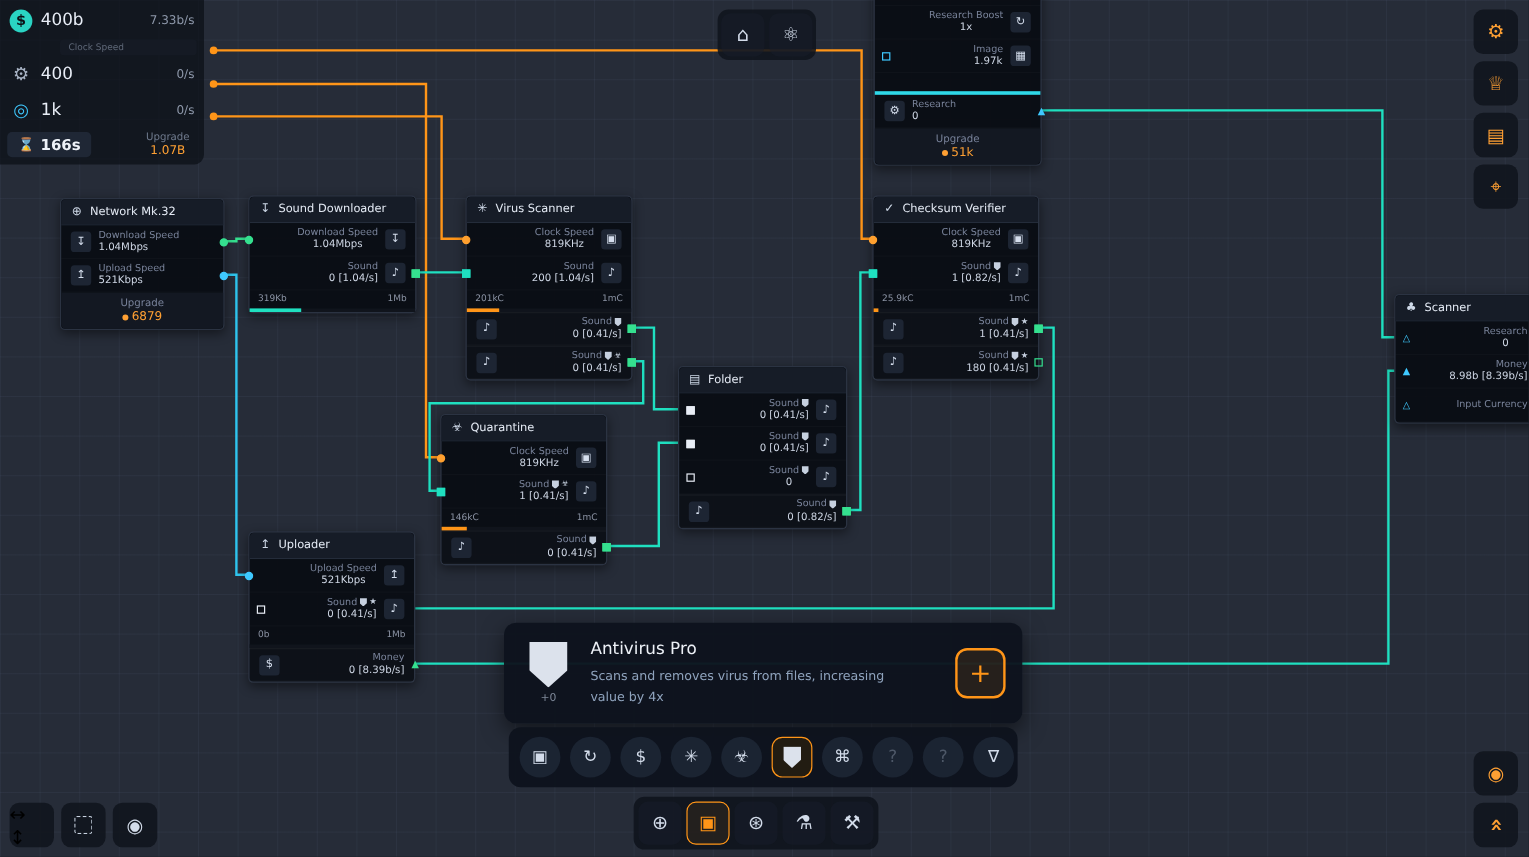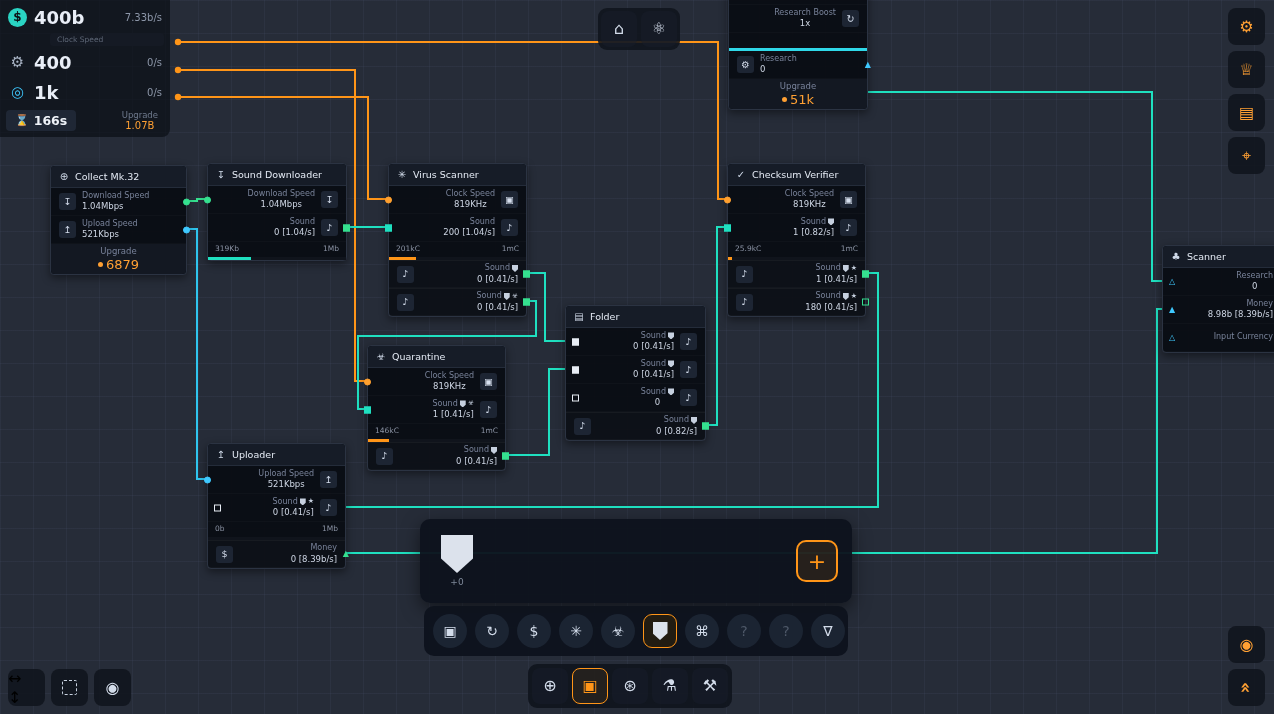--- a/index.html
+++ b/index.html
@@ -31,38 +31,38 @@
         justify-content:center;font-size:9.5px;color:#d6dfee;flex:none;line-height:1}
   .tag-shield{width:6px;height:7px;background:#c6d0df;clip-path:polygon(0 0,100% 0,100% 62%,50% 100%,0 62%);flex:none}
   .tag-glyph{font-size:7px;color:#c6d0df;line-height:1}
   .nprog{position:relative;height:18px;display:flex;justify-content:space-between;padding:2px 7px 0;
          font-size:7.5px;color:#8b93a4}
   .nprog .bar{position:absolute;left:0;right:0;bottom:0;height:3px;background:#10141c}
   .nprog .fill{height:100%}
   .nup{height:30px;background:#131822;display:flex;flex-direction:column;align-items:center;justify-content:center;
        border-radius:0 0 4px 4px;gap:1px}
   .nup .ulabel{font-size:8.5px;color:#78829a}
-  .nup .ucost{font-size:13px;color:#ffa033;display:flex;gap:3px;align-items:center}
+  .nup .ucost{font-size:10px;color:#ffa033;display:flex;gap:3px;align-items:center}
   .nup .ucost::before{content:"";width:5px;height:5px;border-radius:50%;background:#ffa033;display:inline-block}
   .port{position:absolute;top:50%;transform:translateY(-50%);z-index:4}
   .port.circle,.port.square{width:7px;height:7px;border:1.5px solid transparent}
   .port.circle{border-radius:50%}
   .port.open{background:transparent !important}
   .port.left{left:-4px}.port.right{right:-4px}.port.inleft{left:6px}
   .port.tri{font-size:8px;line-height:8px;border:none;background:none !important}
 
   
   #res-panel{position:absolute;left:0;top:6;width:170px;z-index:5;background:rgba(11,15,22,.72);
              border-radius:0 0 8px 0;padding:2px 0}
   .res-row{display:flex;align-items:center;height:30px;padding:0 8px;gap:7px}
   .res-ic{width:19px;height:19px;display:flex;align-items:center;justify-content:center;flex:none}
   .res-ic.money{background:#2ad4c3;color:#0c1016;border-radius:50%;font-weight:bold;font-size:12px}
   .res-ic.gear{color:#a8b3c4;font-size:15px}
   .res-ic.cores{color:#3fc9ff;font-size:15px}
-  .res-val{font-size:18px;color:#e9eef7;font-weight:bold}
+  .res-val{font-size:14px;color:#e9eef7;font-weight:normal}
   .res-rate{margin-left:auto;font-size:10px;color:#8d97a9}
   #res-sub{margin:1px 6px 1px 50px;background:#151a24;border-radius:3px;padding:2px 7px;font-size:7.5px;color:#5f6878}
   #res-timer-row{display:flex;align-items:center;padding:3px 6px 4px}
   #res-timer{display:flex;align-items:center;gap:5px;background:#1f2735;border-radius:4px;padding:3px 9px;
              font-size:12.5px;font-weight:bold;color:#eef2f8}
   #res-timer .hg{font-size:11px;color:#dfe6f0}
   #res-upg{margin-left:auto;text-align:center;padding-right:6px}
   #res-upg .lbl{font-size:8.5px;color:#6f7a8d}
   #res-upg .cost{font-size:10px;color:#ffa033}
 
@@ -217,20 +217,27 @@
       <div class="icon-btn">
         <div class="glyph">⚒</div>
       </div>
     </div>
 
   <div id="tt-card">
     <div id="tt-iconwrap">
       <div class="shield big"></div>
       <div id="tt-delta">+0</div>
     </div>
+    <div id="tt-text">
+      <div id="tt-title">Antivirus Pro</div>
+      <div id="tt-desc">
+        <span>Scans and removes virus from files, increasing</span><br>
+        <span>value by 4x</span>
+      </div>
+    </div>
     <button id="tt-add">+</button>
   </div>
   <div id="shop-bar">
       <div class="icon-btn">
         <div class="glyph">▣</div>
       </div>
       <div class="icon-btn">
         <div class="glyph">↻</div>
       </div>
       <div class="icon-btn">
@@ -254,21 +261,21 @@
       <div class="icon-btn dim">
         <div class="glyph">?</div>
       </div>
       <div class="icon-btn">
         <div class="glyph">∇</div>
       </div>
     </div>
 <div class="node" style="left: 50px; top: 165px; width: 137px;">
       <div class="nhead">
         <div class="nicon">⊕</div>
-        <div class="ntitle">Collect Mk.32</div>
+        <div class="ntitle">Network Mk.32</div>
       </div>
       <div class="nrow src">
         <div class="ibox">↧</div>
         <div class="stack">
           <div class="rlabel">
             <div class="lt">Download Speed</div>
           </div>
           <div class="rvalue">1.04Mbps</div>
         </div>
         <div class="port circle right filled" style="color: rgb(53, 224, 143); background: rgb(53, 224, 143); border-color: rgb(53, 224, 143);"></div>
@@ -612,20 +619,30 @@
       <div class="nrow stat"></div>
       <div class="nrow stat">
         <div class="stack">
           <div class="rlabel">
             <div class="lt">Research Boost</div>
           </div>
           <div class="rvalue">1x</div>
         </div>
         <div class="ibox">↻</div>
       </div>
+      <div class="nrow stat">
+        <div class="stack">
+          <div class="rlabel">
+            <div class="lt">Image</div>
+          </div>
+          <div class="rvalue">1.97k</div>
+        </div>
+        <div class="ibox">▦</div>
+        <div class="port square inleft open" style="color: rgb(63, 201, 255); border-color: rgb(63, 201, 255);"></div>
+      </div>
       <div class="nprog">
         <div class="pl"></div>
         <div class="pr"></div>
         <div class="bar">
           <div class="fill" style="width: 100%; background: rgb(47, 216, 232);"></div>
         </div>
       </div>
       <div class="nrow src">
         <div class="ibox">⚙</div>
         <div class="stack">

